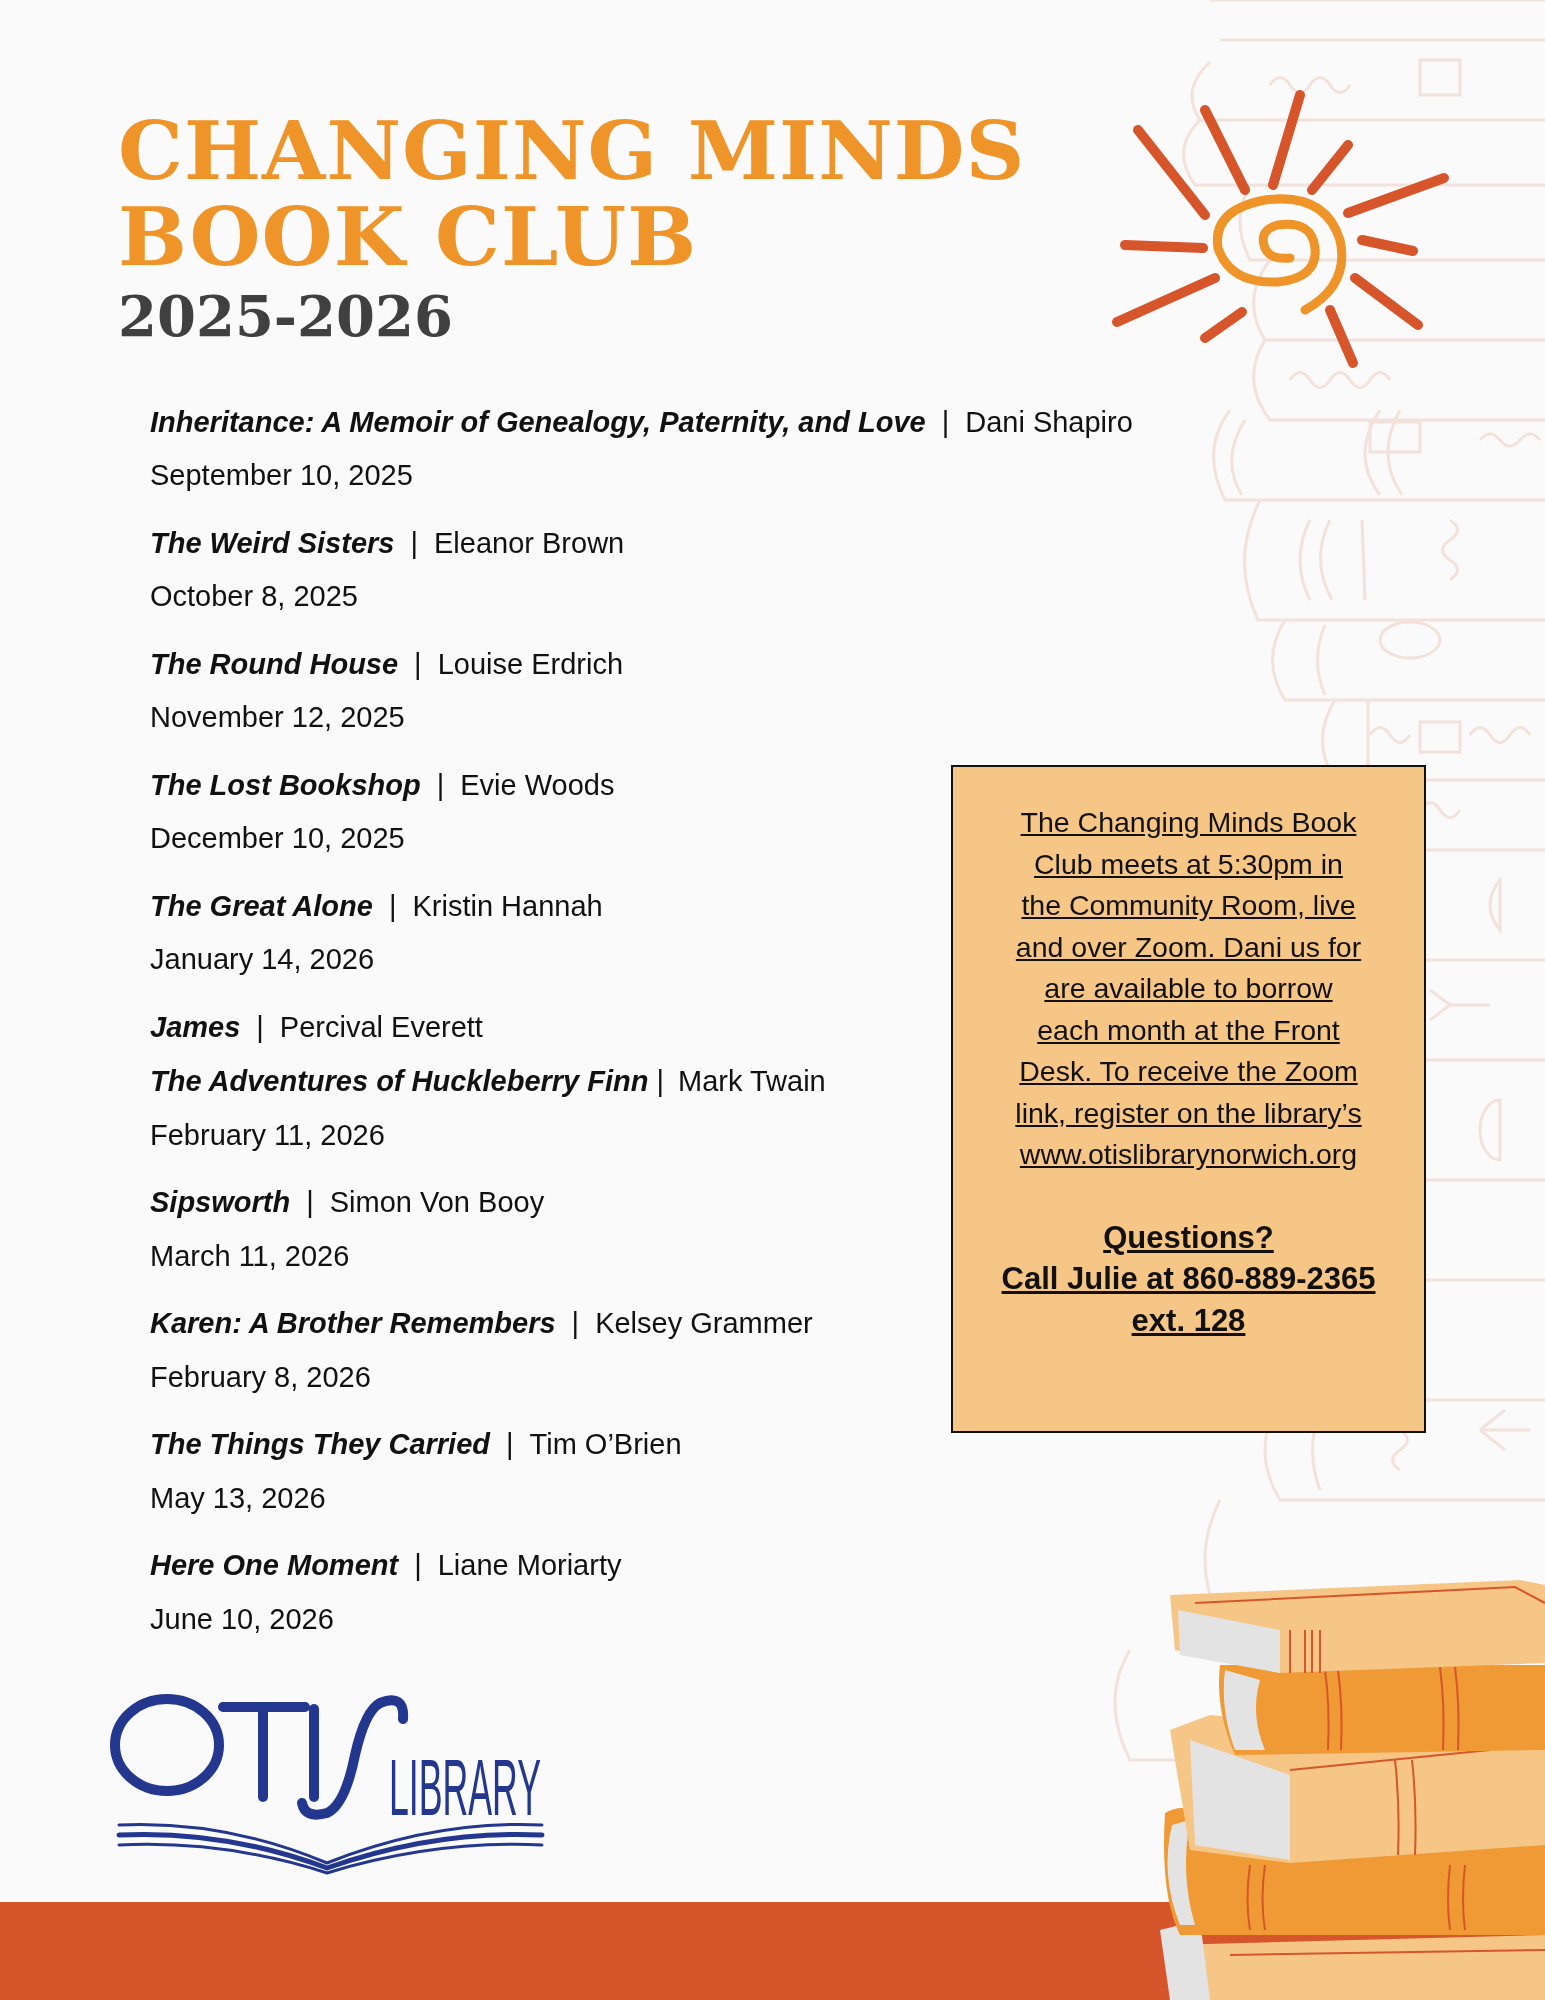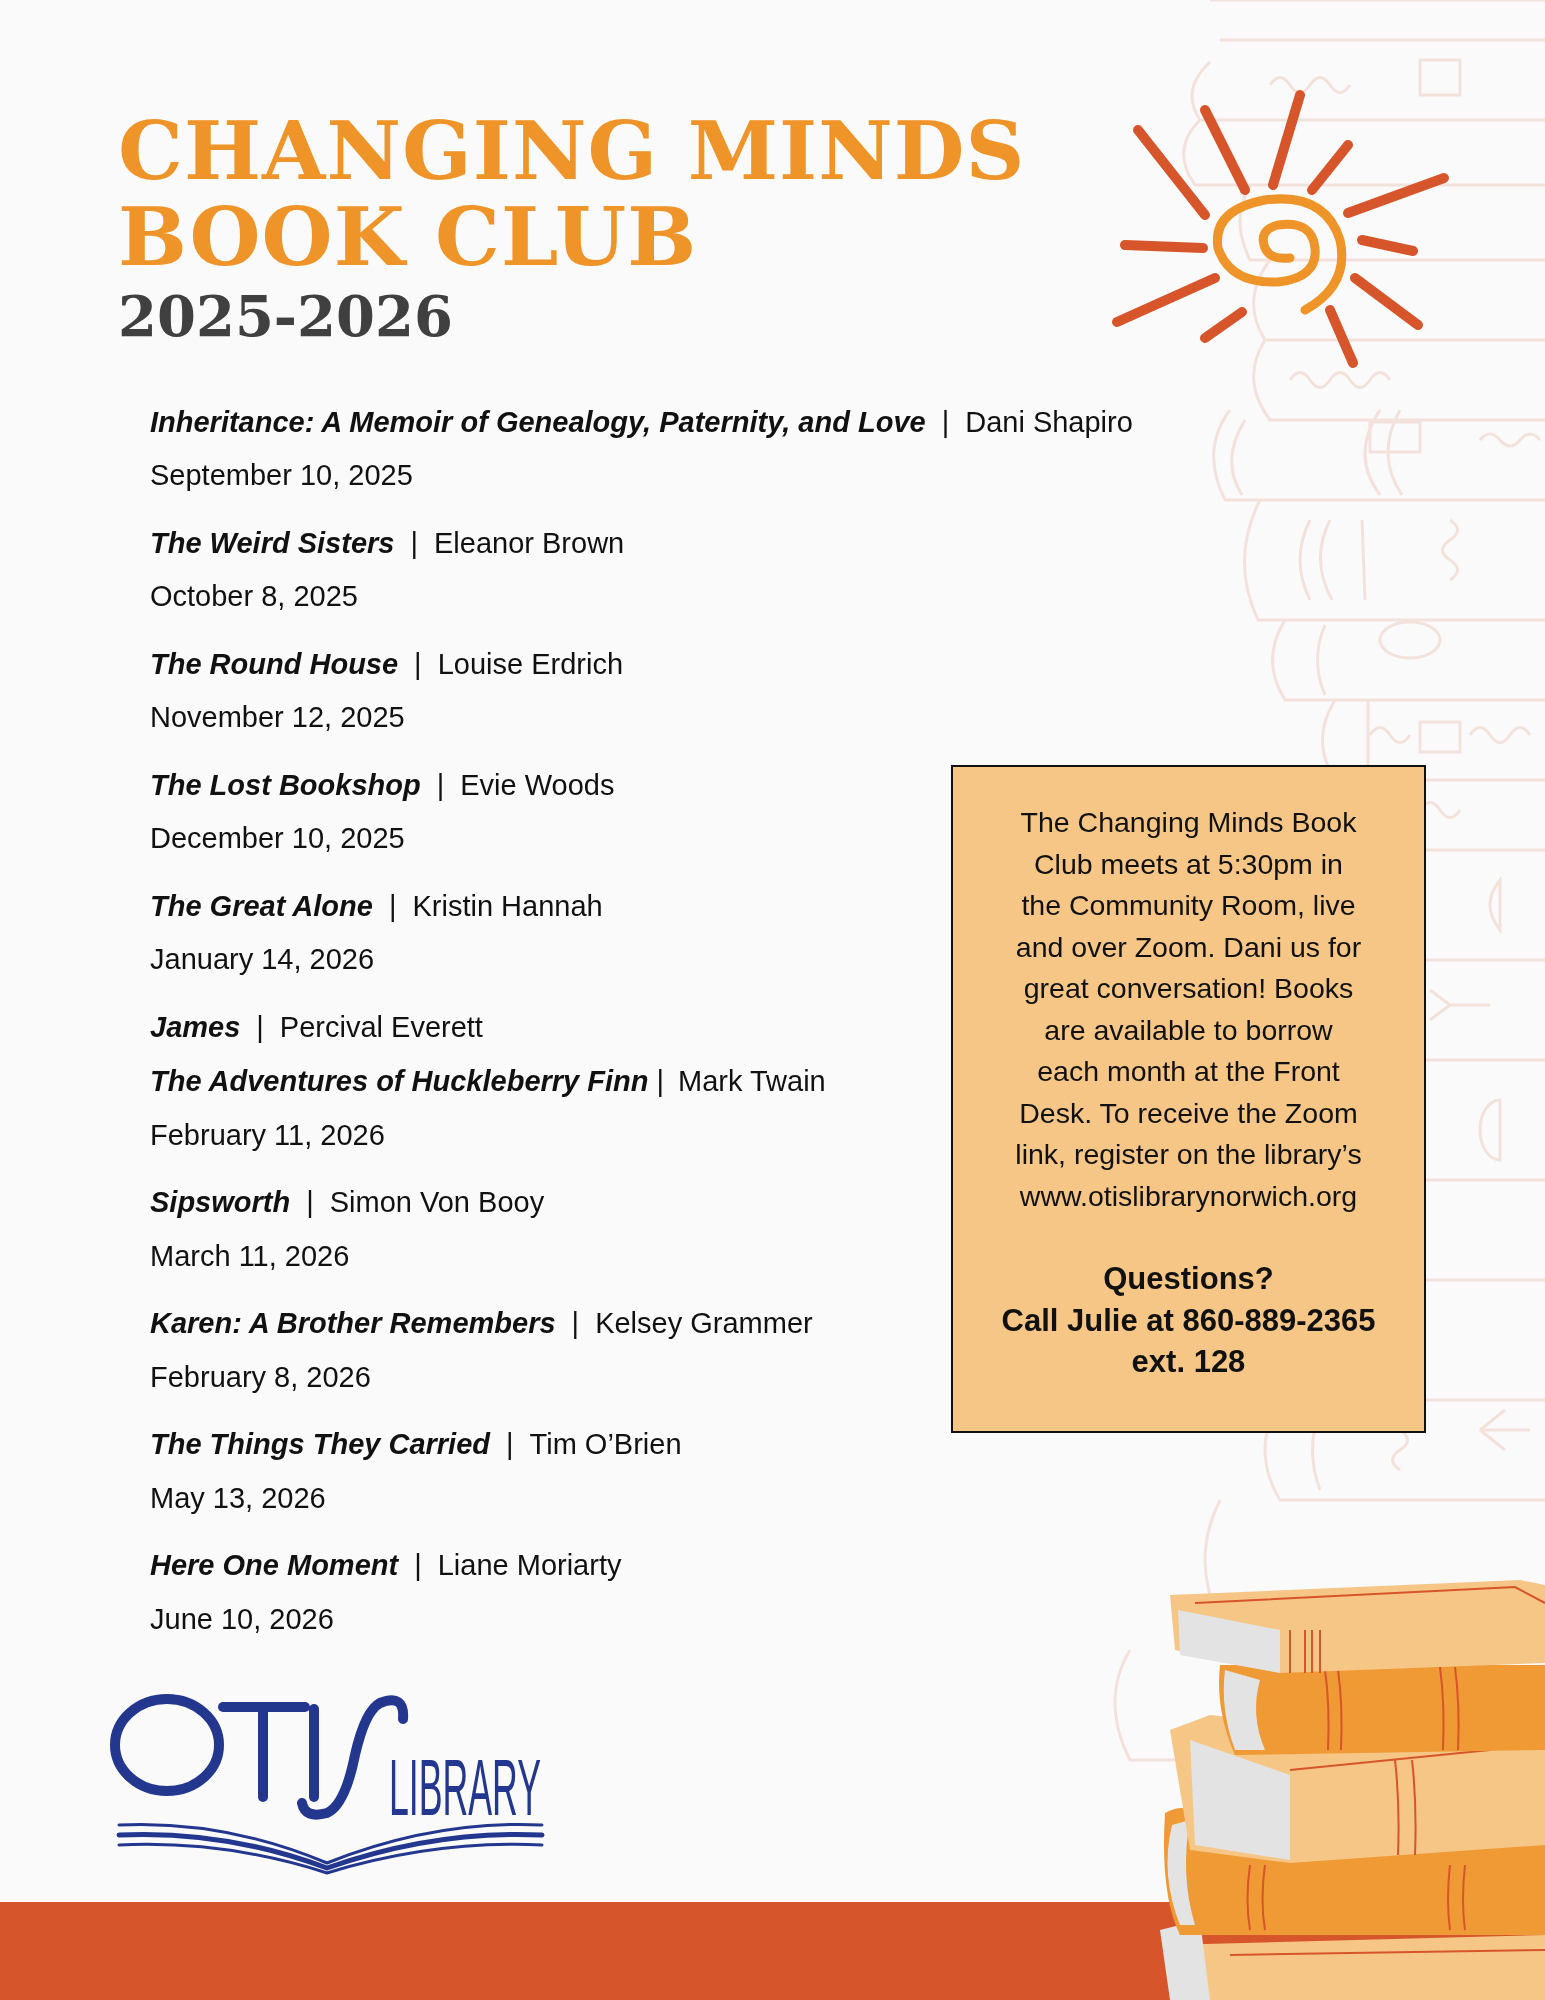--- a/index.html
+++ b/index.html
@@ -7,21 +7,21 @@
   .bg-doodles { position:absolute; left:1100px; top:0; width:445px; height:1900px; }
   .title { position:absolute; left:118px; top:108px; margin:0; color:#ef9428; font-family:"DejaVu Serif", serif; font-weight:bold; font-size:80px; line-height:86px; letter-spacing:1px; transform:scaleX(1.02); transform-origin:left; }
   .title span { display:block; }
   .year { position:absolute; left:118px; top:284px; color:#404040; font-family:"DejaVu Serif", serif; font-weight:bold; font-size:56px; line-height:64px; }
   .sun { position:absolute; left:1100px; top:70px; width:360px; height:300px; }
   .book-list { position:absolute; left:118px; top:0; width:900px; }
   .row { position:absolute; left:0; white-space:nowrap; font-size:29px; color:#111;margin-left:32px; }
   .row .bt { font-weight:bold; font-style:italic; }
   .row .sep { margin:0 16px; font-weight:normal; }
   .row.date { color:#111; }
-  .info-box { position:absolute; left:951px; top:765px; width:475px; height:668px; box-sizing:border-box; background:#f6c687; border:2px solid #111; text-align:center; padding:35px 18px 0 18px; color:#111; }
+  .info-box { position:absolute; left:951px; top:765px; width:475px; height:668px; box-sizing:border-box; background:#f6c687; border:2px solid #111; text-align:center; padding:35px 18px 0 18px; color:#111;text-decoration:underline; }
   .info-box .desc { font-size:28.5px; line-height:41.5px; }
   .info-box .q { margin-top:41px; font-size:31px; line-height:41.5px; font-weight:bold; }
   .logo { position:absolute; left:105px; top:1685px; width:445px; height:190px; }
   .footer-bar { position:absolute; left:0; top:1902px; width:1545px; height:98px; background:#d6552a; }
   .book-stack { position:absolute; left:1150px; top:1555px; width:395px; height:445px; }
 </style>
 </head>
 <body>
 
 <svg class="bg-doodles" viewBox="0 0 445 1900" fill="none" stroke="#f3e2db" stroke-width="3">
@@ -139,21 +139,20 @@
   </div>
   <div class="row date" style="top:1603px">June 10, 2026</div>
 </div>
 
 <div class="info-box">
   <div class="desc">
     <div>The Changing Minds Book</div>
     <div>Club meets at 5:30pm in</div>
     <div>the Community Room, live</div>
     <div>and over Zoom. Dani us for</div>
-    <div>great conversation! Books</div>
     <div>are available to borrow</div>
     <div>each month at the Front</div>
     <div>Desk. To receive the Zoom</div>
     <div>link, register on the library’s</div>
     <div>www.otislibrarynorwich.org</div>
   </div>
   <div class="q">
     <div>Questions?</div>
     <div>Call Julie at 860-889-2365</div>
     <div>ext. 128</div>

